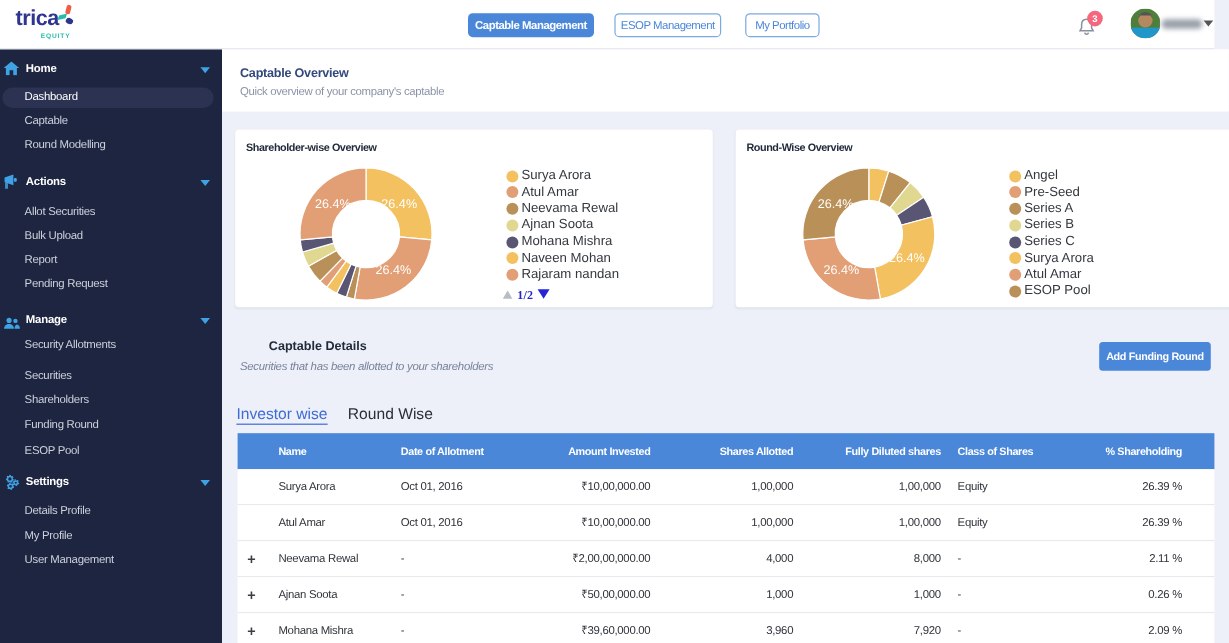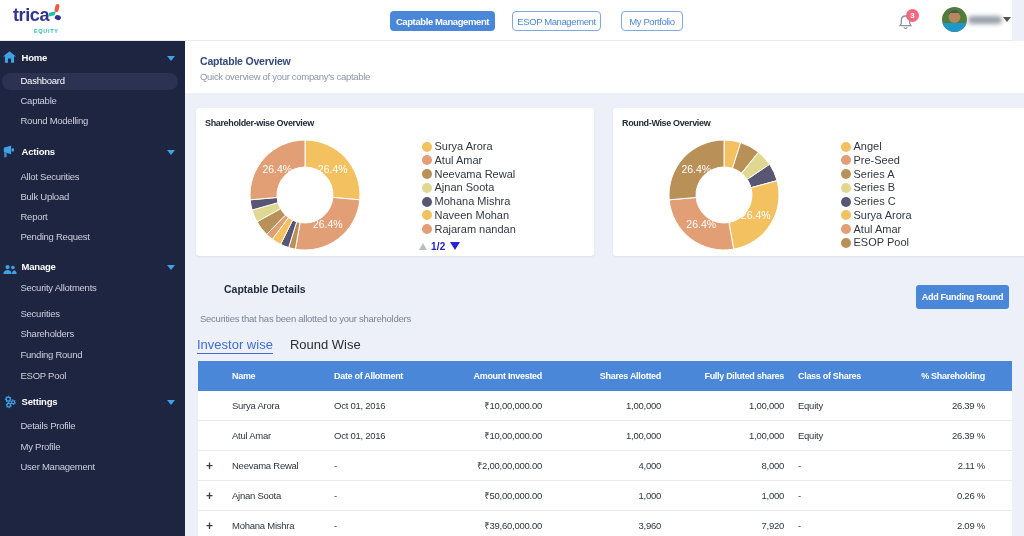--- a/index.html
+++ b/index.html
@@ -39,26 +39,26 @@
 .card.c1 { left:11px; }
 .card.c2 { left:428px; width:480px;text-decoration:underline; }
 .card h3 { position:absolute; left:9px; top:10px; font-size:9px; letter-spacing:-0.35px; color:#222b3a; }
 .donut { position:absolute; left:53px; top:31px; width:112px; height:112px; }
 .legend { position:absolute; left:226px; top:32px; }
 .c2 .legend { left:228px; }
 .c2 .donut { left:55px; }
 .leg { position:relative; height:13.75px; font-size:11px; color:#33383f; }
 .leg i { position:absolute; left:0; top:1.5px; width:10px; height:10px; border-radius:50%; }
 .leg span { position:absolute; left:12.5px; top:0; white-space:nowrap; }
-.pager { position:absolute; left:223px; top:133px; height:14px; font-size:10px; font-weight:bold; color:#2323cc; letter-spacing:0.2px; }
+.pager { position:absolute; left:223px; top:133px; height:14px; font-size:10px; font-weight:bold; color:#2323cc; letter-spacing:0.2px;font-family:Liberation Serif, serif; }
 .pager .up { display:inline-block; width:0; height:0; border-left:4.5px solid transparent; border-right:4.5px solid transparent; border-bottom:7px solid #b9bdc4; margin-right:4px; }
 .pager .dn { display:inline-block; width:0; height:0; border-left:5px solid transparent; border-right:5px solid transparent; border-top:8px solid #2524d8; margin-left:4px; }
 .dethead { position:absolute; left:15px; top:242px; }
 .dethead h2 { font-size:10.5px; color:#222b3a;margin-left:24px; }
-.dethead p { font-size:9.5px; letter-spacing:-0.25px; color:#79839a; margin-top:18px; }
+.dethead p { font-size:9.5px; letter-spacing:-0.25px; color:#79839a; margin-top:5px;font-style:italic; }
 .addbtn { position:absolute; left:731px; top:244px; width:93px; height:24px; white-space:nowrap; background:#4a87d9; border-radius:3px; color:#fff; font-size:9px; font-weight:bold; letter-spacing:-0.3px; text-align:center; line-height:24px; }
 .tabs { position:absolute; left:12px; top:296px; font-size:13px; }
 .tab1 { color:#3e6bd6; border-bottom:1.5px solid #3e6bd6; padding-bottom:1px; }
 .tab2 { color:#2a2e35; margin-left:17px; }
 
 .tbl { position:absolute; left:13px; top:320px; width:814px; }
 .thead { height:30px; background:#4a87d9; color:#fff; font-size:9px; letter-spacing:-0.3px; font-weight:bold; position:relative; }
 .tr { height:30px; background:#fff; border-bottom:1px solid #e8e9ec; font-size:9.5px; letter-spacing:-0.25px; color:#30353c; position:relative; }
 .tr:last-child { border-bottom:none; height:36px; }
 .cell { position:absolute; top:0; line-height:30px; white-space:nowrap; }

